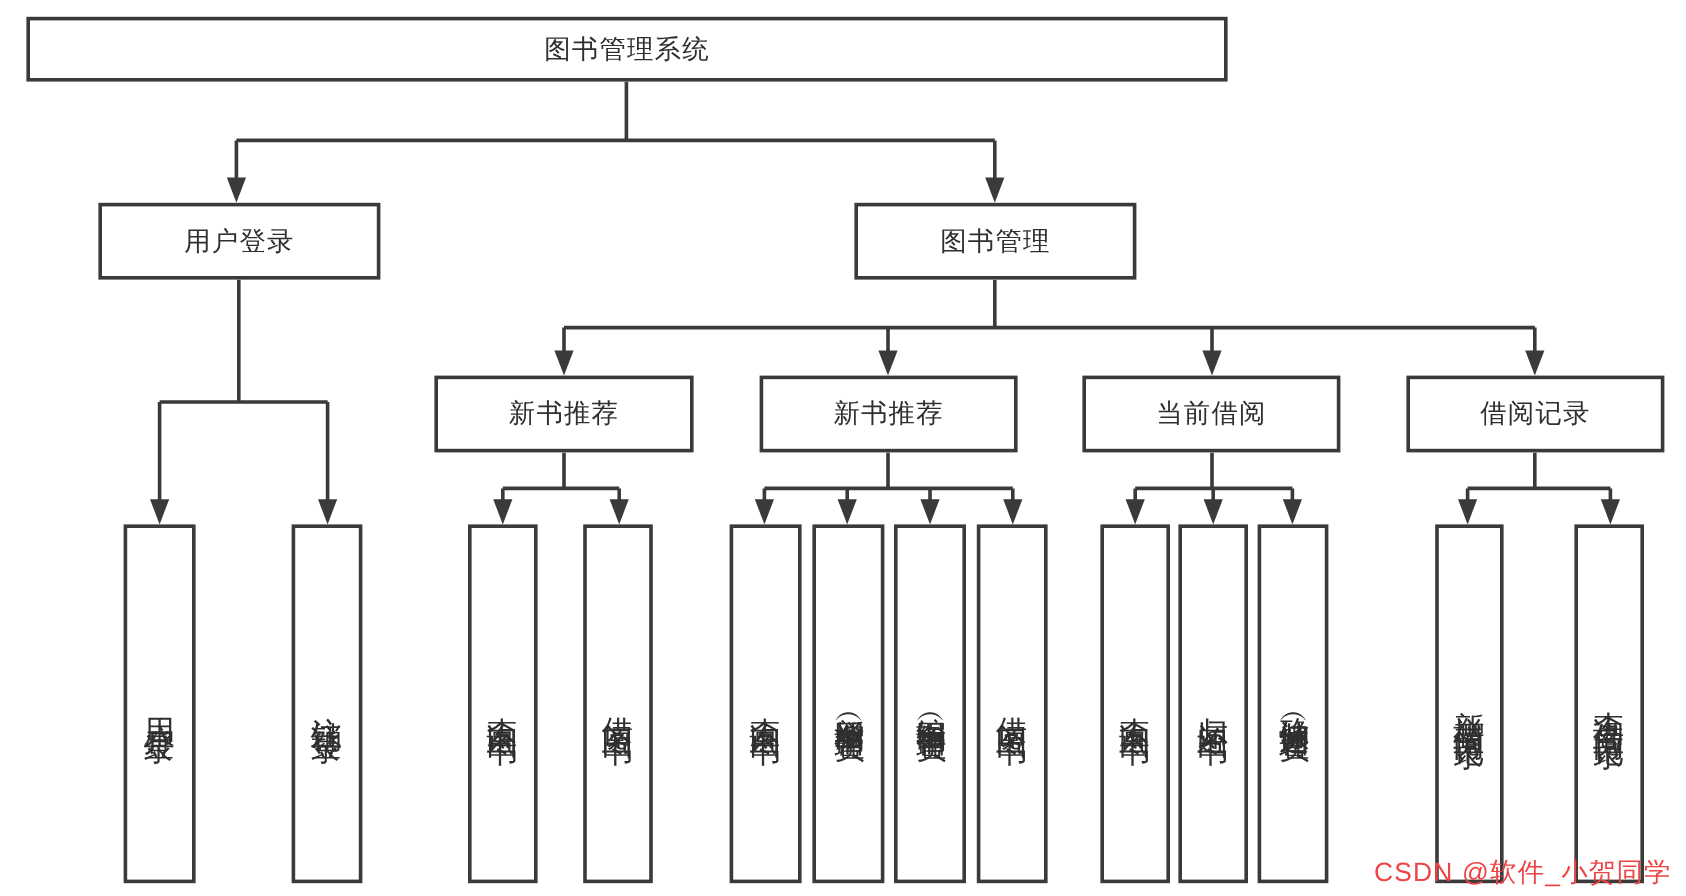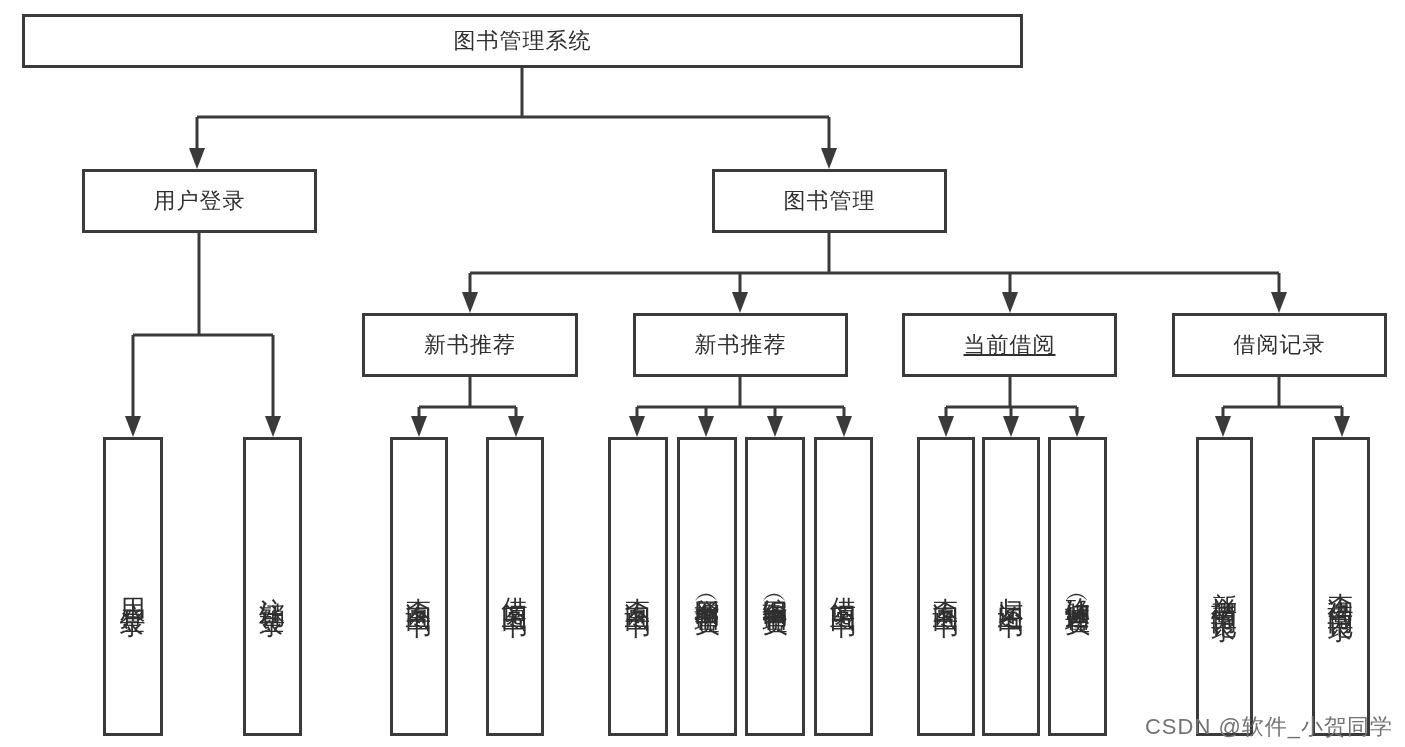--- a/index.html
+++ b/index.html
@@ -34,21 +34,21 @@
   }
   .hnode {
     font-size: 22px;
     letter-spacing: 1px;
   }
   .root-node  { left: 22px;   top: 14px;  width: 1001px; height: 54px; }
   .n-login    { left: 82px;   top: 169px; width: 235px;  height: 64px; }
   .n-bookmgmt { left: 712px;  top: 169px; width: 235px;  height: 64px; }
   .n-recommend{ left: 362px;  top: 313px; width: 216px;  height: 64px; }
   .n-borrow   { left: 633px;  top: 313px; width: 215px;  height: 64px; }
-  .n-current  { left: 902px;  top: 313px; width: 215px;  height: 64px; text-decoration: underline; }
+  .n-current  { left: 902px;  top: 313px; width: 215px;  height: 64px; }
   .n-records  { left: 1172px; top: 313px; width: 215px;  height: 64px; text-align: center; }
   .vnode {
     top: 437px;
     height: 299px;
     writing-mode: vertical-rl;
     text-orientation: mixed;
     font-size: 26px;
     letter-spacing: 5px;
     line-height: 1;
   }
@@ -65,21 +65,21 @@
   .leaf-11 { left: 1048px; width: 59px; }
   .leaf-12 { left: 1196px; width: 57px; }
   .leaf-13 { left: 1312px; width: 58px; }
   .long { letter-spacing: 2px; font-size: 25px; }
   .watermark {
     position: absolute;
     right: 12px;
     bottom: 5px;
     font-size: 22px;
     letter-spacing: 1px;
-    color: #737373;
+    color: #ef4444;
     z-index: 3;
     white-space: nowrap;
   }
 </style>
 </head>
 <body>
 
 <div class="canvas">
 
   <svg class="connectors" width="1405" height="747" viewBox="0 0 1405 747">

